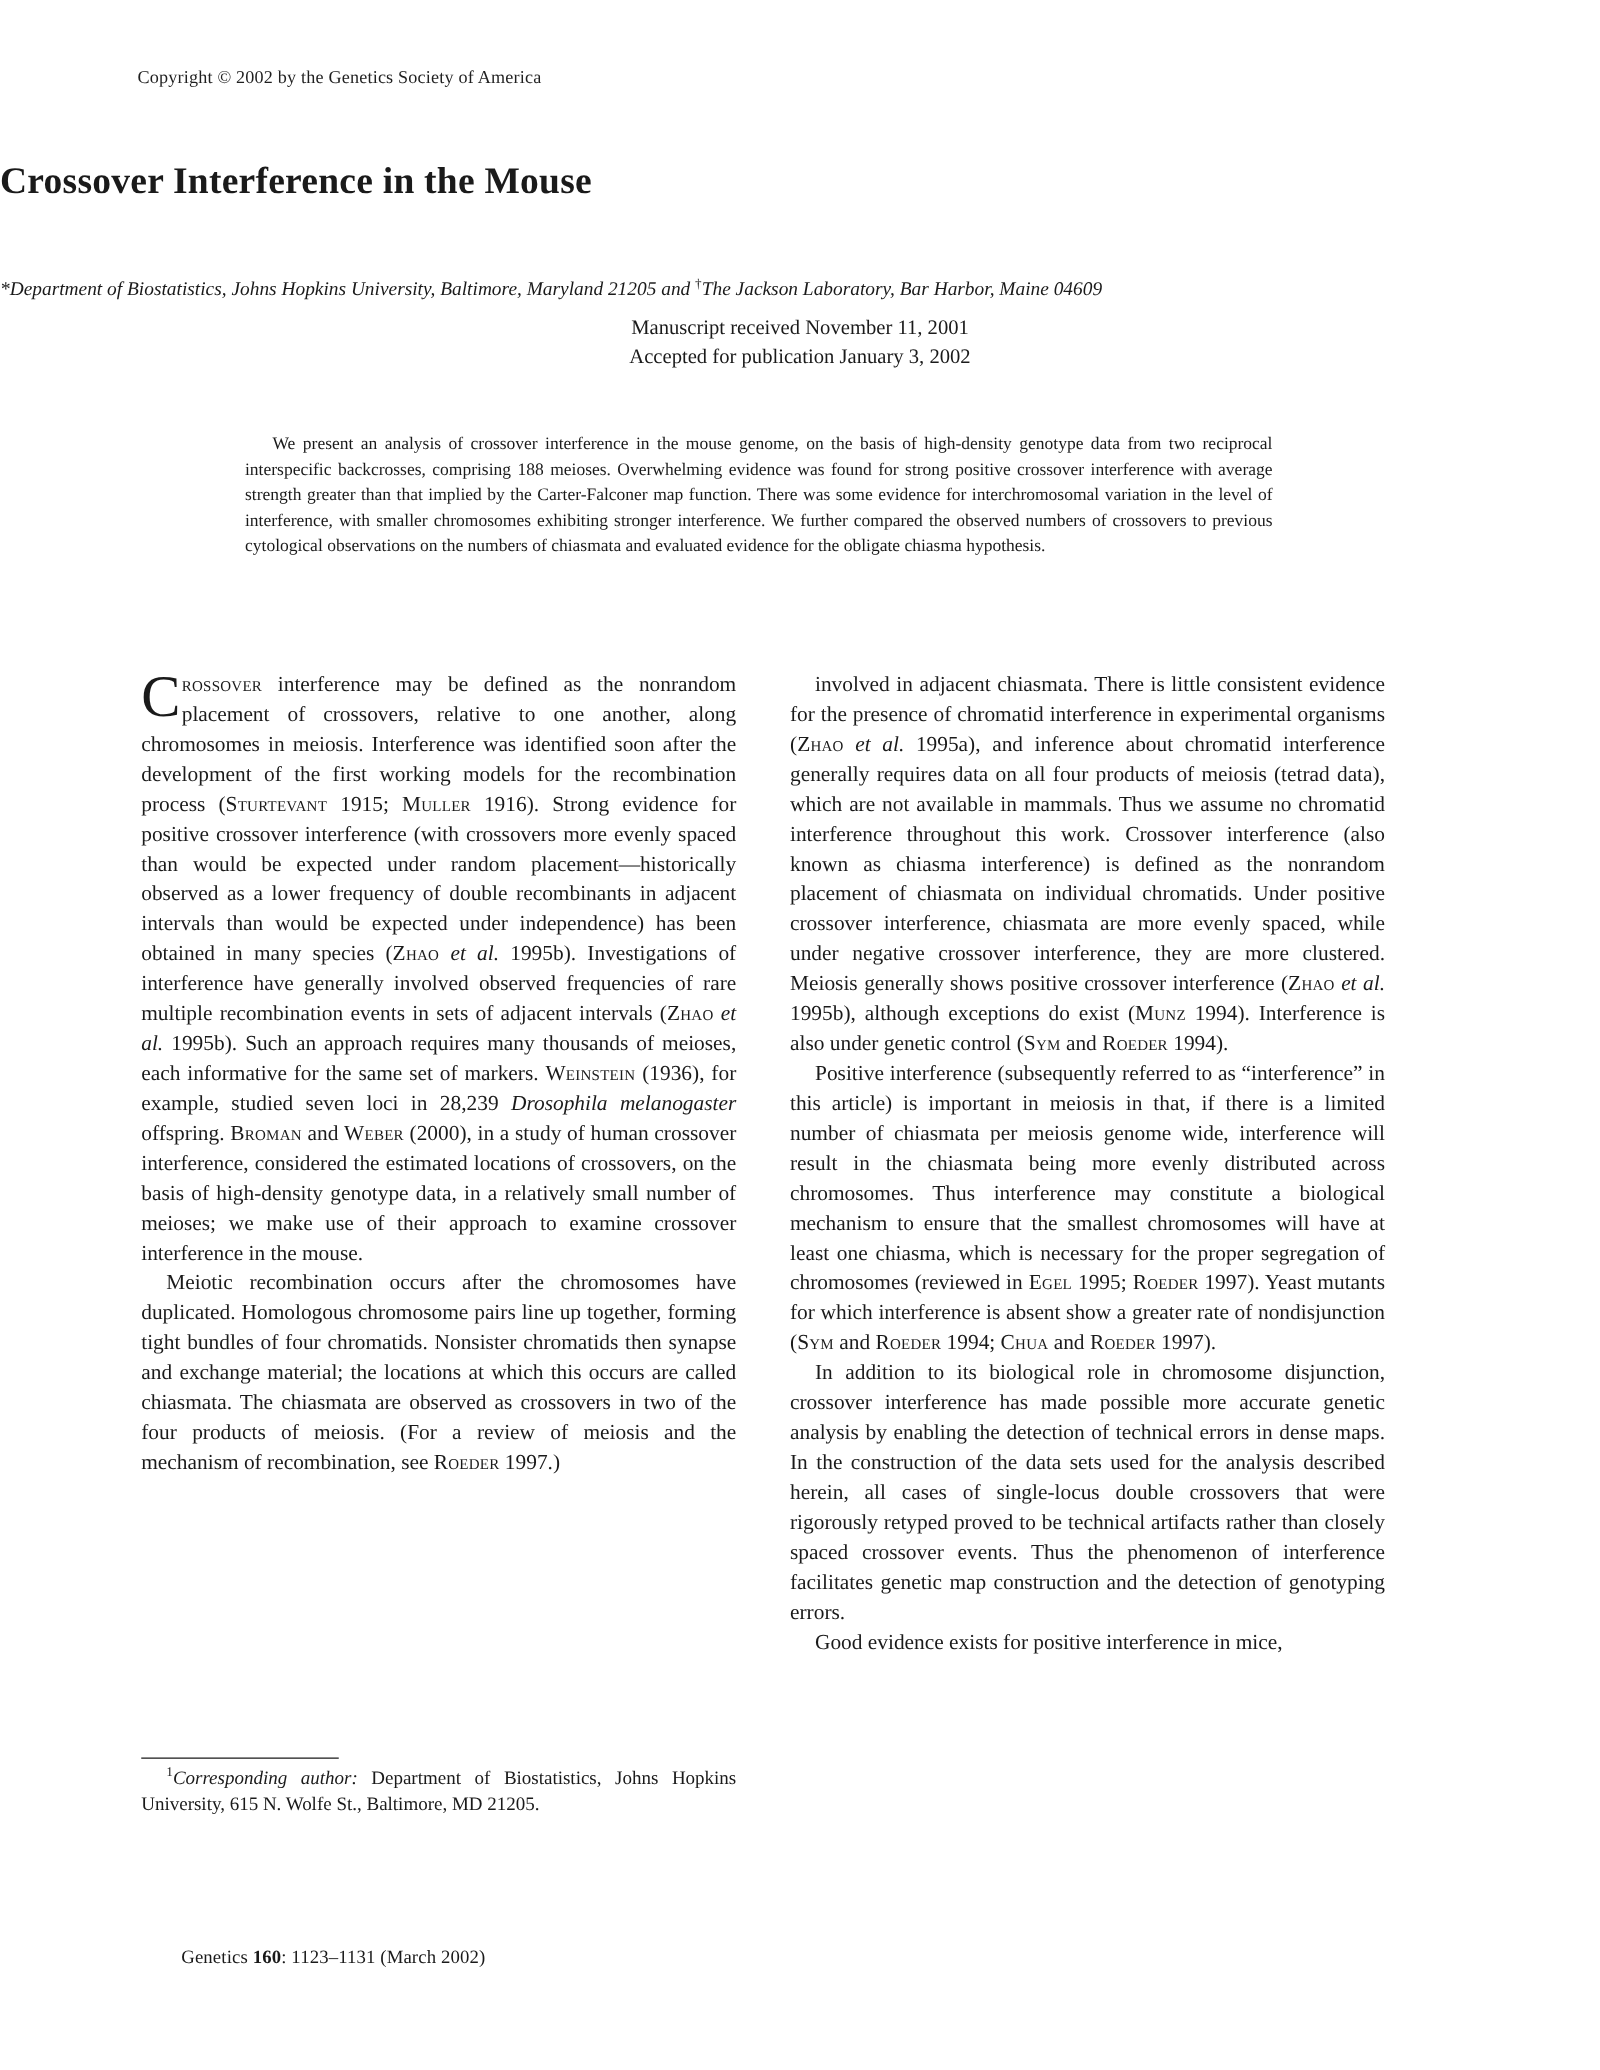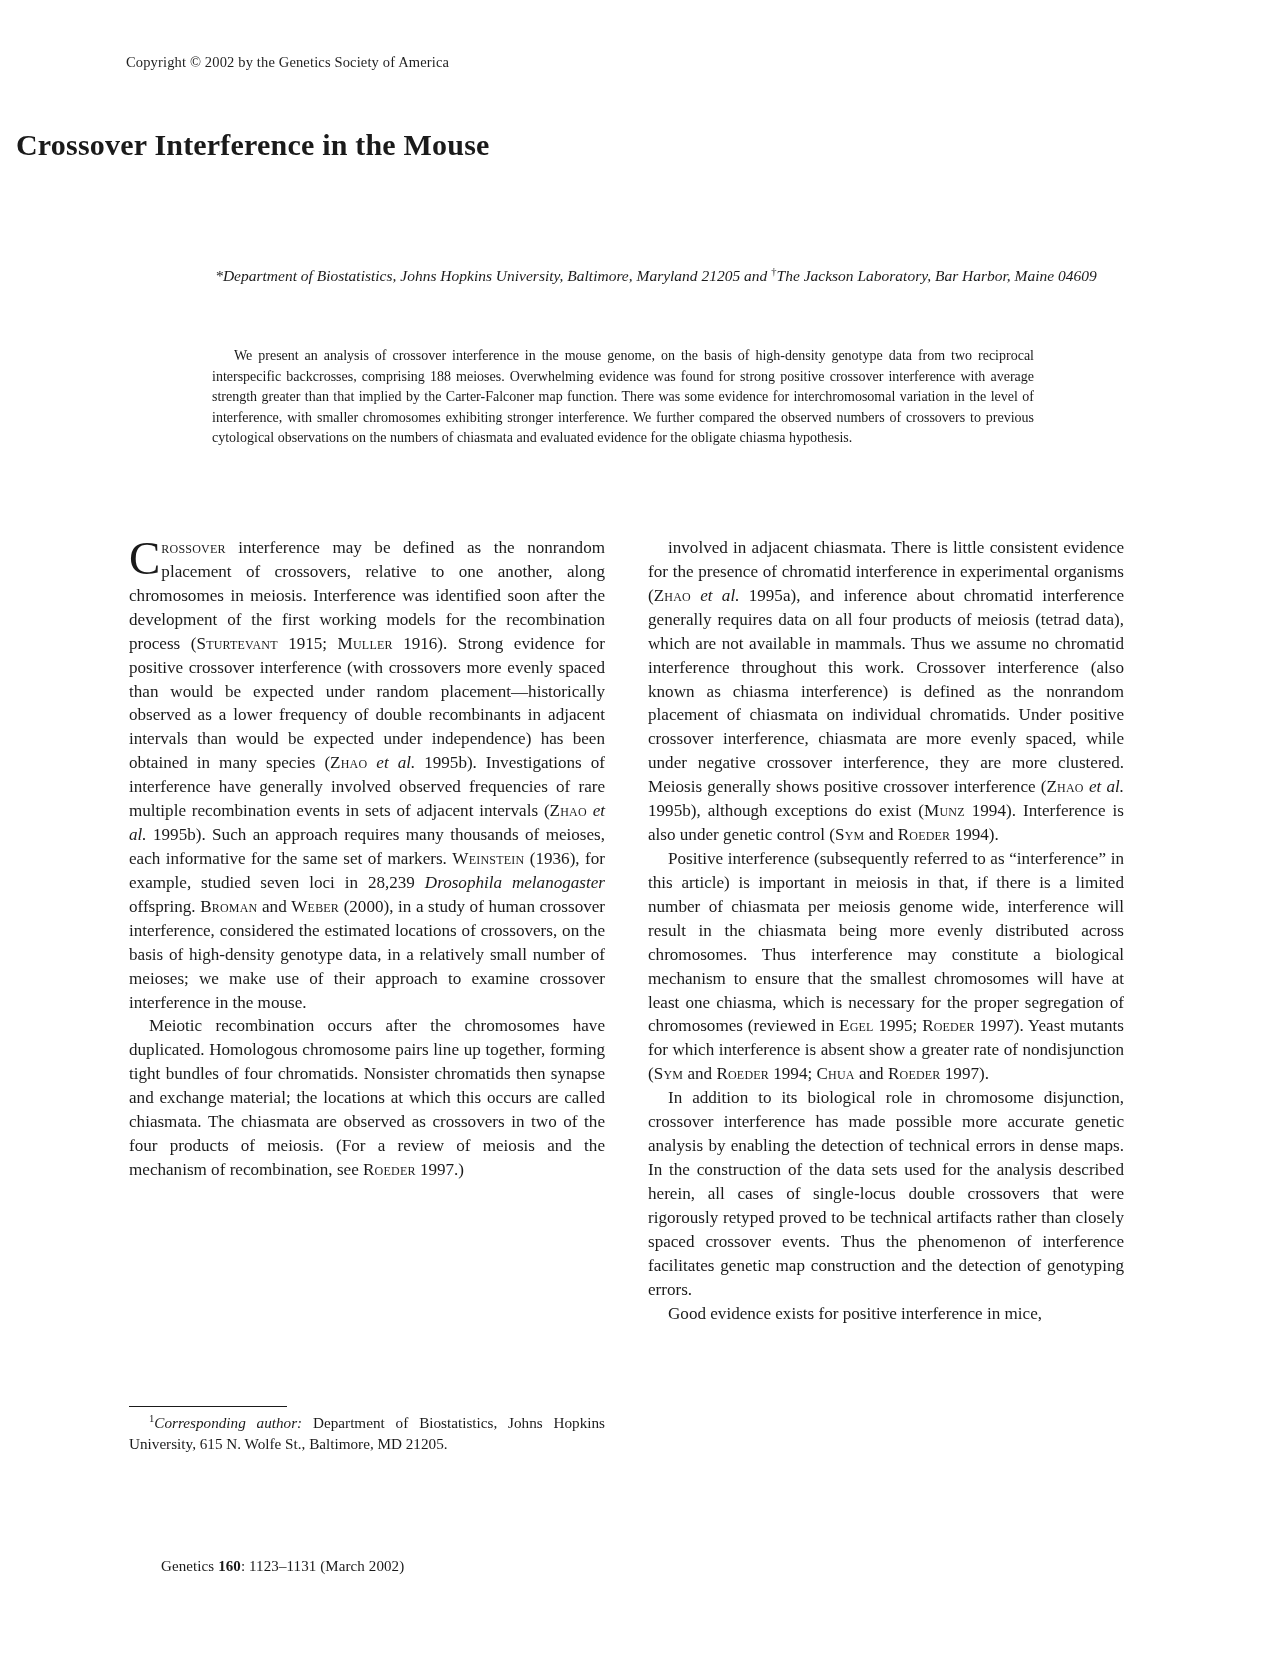--- a/index.html
+++ b/index.html
@@ -10,21 +10,21 @@
   body {
     width: 1280px;
     height: 1656px;
     font-family: "Liberation Serif", "DejaVu Serif", serif;
     color: #1a1a1a;
     position: relative;
     overflow: hidden;
   }
   .page {
     position: absolute;
-    left: 16px; top: 0;
+    left: 0; top: 0;
     width: 1092px;
     height: 1656px;
     padding: 0;
   }
 
   
   .copyright {
     position: absolute;
     left: 110px;
     top: 54px;
@@ -53,24 +53,22 @@
     font-size: 22px;
     font-weight: bold;
   }
   .authors sup { font-size: 0.62em; font-weight: bold; vertical-align: super; }
 
   .affil {
     position: absolute;
     left: 0;
     top: 222px;
     width: 1280px;
-    text-align: center;
     font-size: 15.5px;
     font-style: italic;
-    margin-top: 44px;
   }
   .affil sup { font-size: 0.68em; vertical-align: super; font-style: normal; }
 
   .received {
     position: absolute;
     left: 0;
     top: 250px;
     width: 1280px;
     text-align: center;
     font-size: 16.5px;
@@ -170,20 +168,24 @@
 
 <div class="page">
 
   <div class="copyright">Copyright © 2002 by the Genetics Society of America</div>
 
   <h1 class="title">Crossover Interference in the Mouse</h1>
 
 
   <div class="affil">*<i>Department of Biostatistics, Johns Hopkins University, Baltimore, Maryland 21205 and</i> <sup>†</sup><i>The Jackson Laboratory, Bar Harbor, Maine 04609</i></div>
 
+  <div class="received">
+    <div>Manuscript received November 11, 2001</div>
+    <div>Accepted for publication January 3, 2002</div>
+  </div>
 
   <div class="abstract-body">We present an analysis of crossover interference in the mouse genome, on the basis of high-density genotype data from two reciprocal interspecific backcrosses, comprising 188 meioses. Overwhelming evidence was found for strong positive crossover interference with average strength greater than that implied by the Carter-Falconer map function. There was some evidence for interchromosomal variation in the level of interference, with smaller chromosomes exhibiting stronger interference. We further compared the observed numbers of crossovers to previous cytological observations on the numbers of chiasmata and evaluated evidence for the obligate chiasma hypothesis.</div>
 
   <div class="col col-left">
       <p class="first dropcap-para"><span class="dropcap">C</span><span><span class="sc">rossover</span> interference may be defined as the nonrandom placement of crossovers, relative to one another, along chromosomes in meiosis. Interference was identified soon after the development of the first working models for the recombination process (<span class="sc">Sturtevant</span> 1915; <span class="sc">Muller</span> 1916). Strong evidence for positive crossover interference (with crossovers more evenly spaced than would be expected under random placement—historically observed as a lower frequency of double recombinants in adjacent intervals than would be expected under independence) has been obtained in many species (<span class="sc">Zhao</span> <i>et al.</i> 1995b). Investigations of interference have generally involved observed frequencies of rare multiple recombination events in sets of adjacent intervals (<span class="sc">Zhao</span> <i>et al.</i> 1995b). Such an approach requires many thousands of meioses, each informative for the same set of markers. <span class="sc">Weinstein</span> (1936), for example, studied seven loci in 28,239 <i>Drosophila melanogaster</i> offspring. <span class="sc">Broman</span> and <span class="sc">Weber</span> (2000), in a study of human crossover interference, considered the estimated locations of crossovers, on the basis of high-density genotype data, in a relatively small number of meioses; we make use of their approach to examine crossover interference in the mouse.</span></p>
       <p>Meiotic recombination occurs after the chromosomes have duplicated. Homologous chromosome pairs line up together, forming tight bundles of four chromatids. Nonsister chromatids then synapse and exchange material; the locations at which this occurs are called chiasmata. The chiasmata are observed as crossovers in two of the four products of meiosis. (For a review of meiosis and the mechanism of recombination, see <span class="sc">Roeder</span> 1997.)</p>
     </div>
   <div class="col col-right">
       <p>involved in adjacent chiasmata. There is little consistent evidence for the presence of chromatid interference in experimental organisms (<span class="sc">Zhao</span> <i>et al.</i> 1995a), and inference about chromatid interference generally requires data on all four products of meiosis (tetrad data), which are not available in mammals. Thus we assume no chromatid interference throughout this work. Crossover interference (also known as chiasma interference) is defined as the nonrandom placement of chiasmata on individual chromatids. Under positive crossover interference, chiasmata are more evenly spaced, while under negative crossover interference, they are more clustered. Meiosis generally shows positive crossover interference (<span class="sc">Zhao</span> <i>et al.</i> 1995b), although exceptions do exist (<span class="sc">Munz</span> 1994). Interference is also under genetic control (<span class="sc">Sym</span> and <span class="sc">Roeder</span> 1994).</p>
       <p>Positive interference (subsequently referred to as “interference” in this article) is important in meiosis in that, if there is a limited number of chiasmata per meiosis genome wide, interference will result in the chiasmata being more evenly distributed across chromosomes. Thus interference may constitute a biological mechanism to ensure that the smallest chromosomes will have at least one chiasma, which is necessary for the proper segregation of chromosomes (reviewed in <span class="sc">Egel</span> 1995; <span class="sc">Roeder</span> 1997). Yeast mutants for which interference is absent show a greater rate of nondisjunction (<span class="sc">Sym</span> and <span class="sc">Roeder</span> 1994; <span class="sc">Chua</span> and <span class="sc">Roeder</span> 1997).</p>

